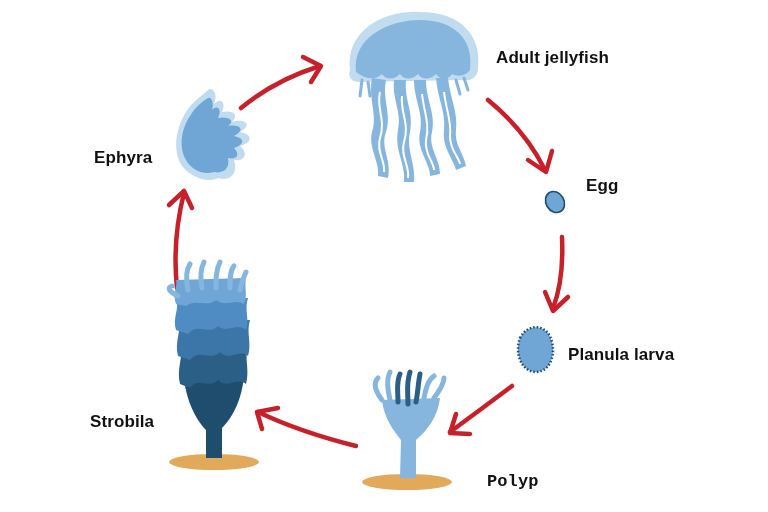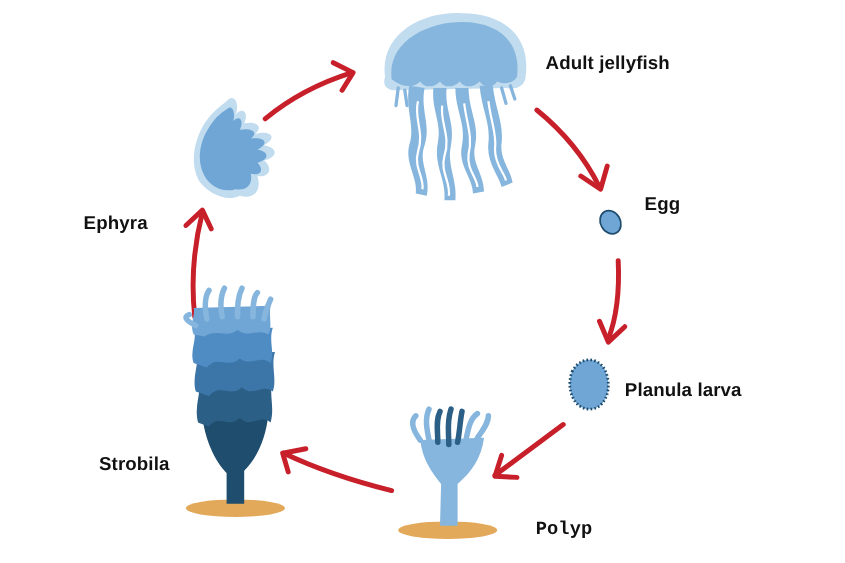--- a/index.html
+++ b/index.html
@@ -100,15 +100,15 @@
       <path d="M208,90 C214,86 218,96 214,104 C222,96 226,104 222,112 C232,110 240,114 232,122 C244,118 254,124 240,132 C252,134 254,142 240,146 C248,152 246,162 234,160 C238,172 232,182 218,178 C206,184 190,176 182,166 C172,150 176,128 186,112 C194,100 202,96 208,90 Z" fill="#c2dcef"></path>
       <path d="M208,98 C212,96 214,104 212,110 C218,104 222,110 218,118 C228,116 236,120 228,126 C240,124 246,130 234,136 C244,138 246,144 234,148 C240,154 238,160 228,158 C230,168 224,174 214,172 C202,176 190,168 186,160 C178,146 182,128 190,116 C196,106 202,102 208,98 Z" fill="#6fa6d6"></path>
     </g>
   </svg>
 
   <div class="label" style="left:496px; top:48px;">Adult jellyfish</div>
   <div class="label" style="left:586px; top:176px;">Egg</div>
   <div class="label" style="left:568px; top:345px;">Planula larva</div>
   <div class="label" style="left:487px; top:472px;font-family:Liberation Mono, monospace;">Polyp</div>
   <div class="label" style="left:90px; top:412px;">Strobila</div>
-  <div class="label" style="left:76px; top:148px;margin-top:45px;">Ephyra</div>
+  <div class="label" style="left:94px; top:148px;">Ephyra</div>
 
 </div>
 
 </body></html>

